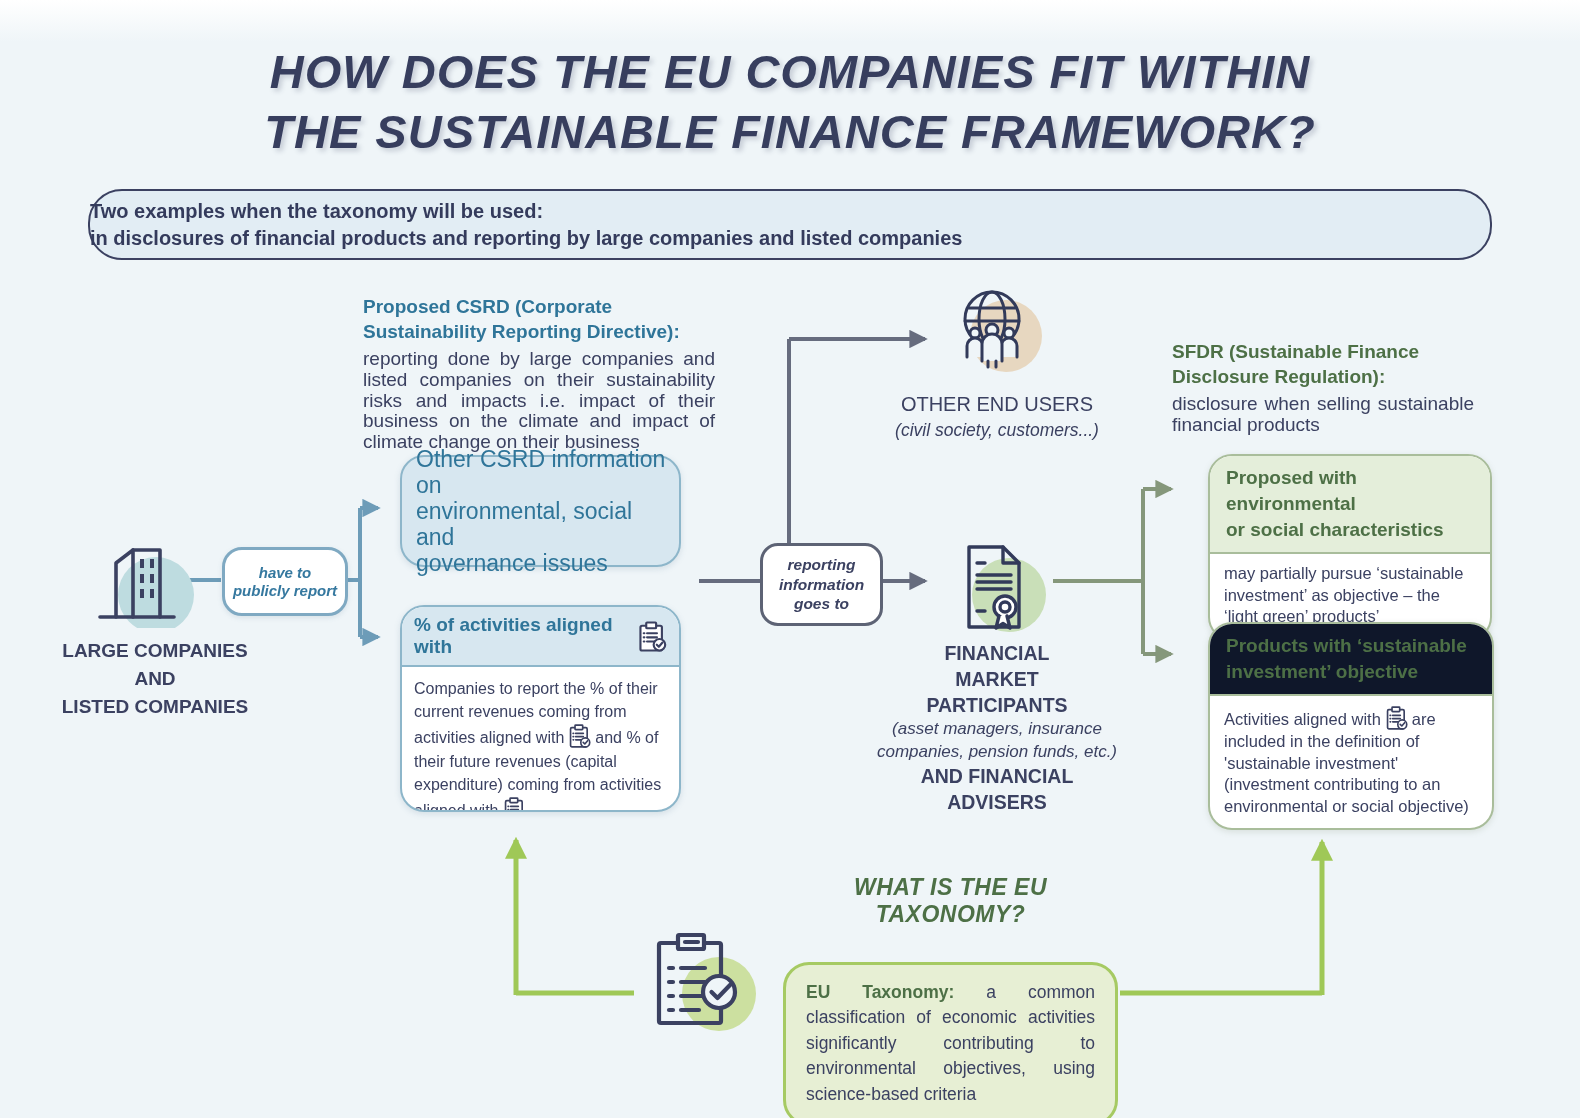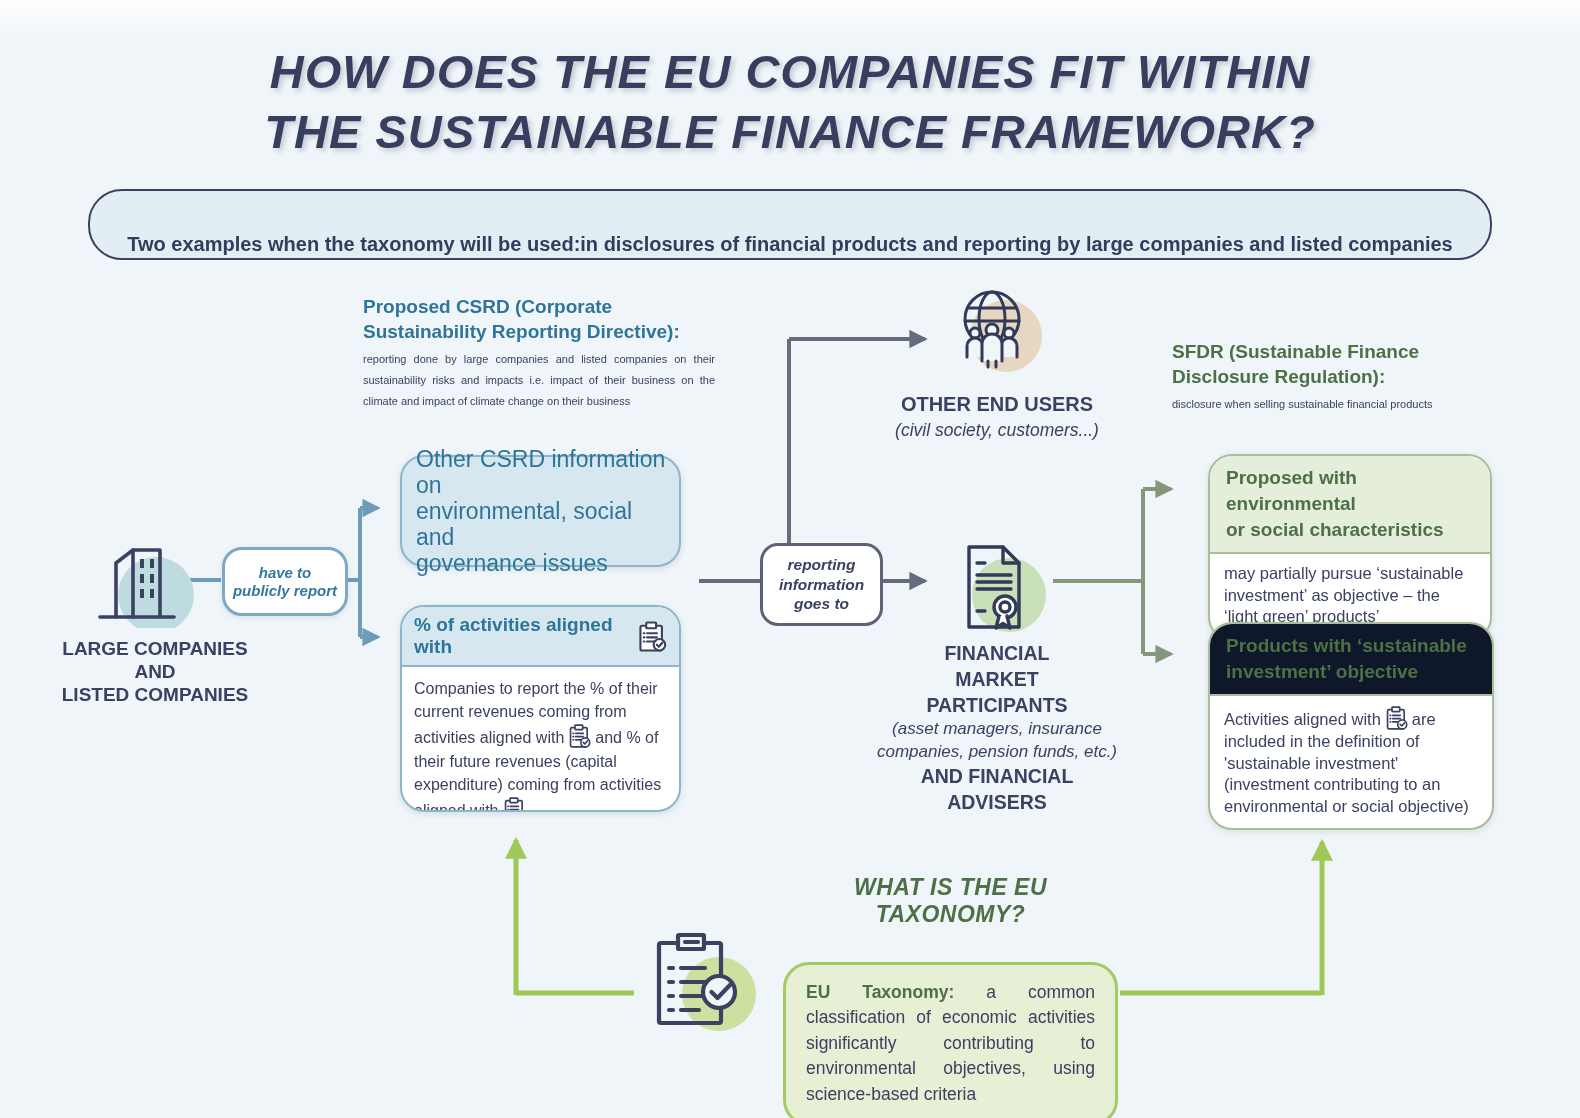--- a/index.html
+++ b/index.html
@@ -5,51 +5,51 @@
   html,body{margin:0;padding:0;}
   body{font-family:"Liberation Sans", sans-serif; background:#e9f0f5;}
   .canvas{position:relative;width:1580px;height:1118px;overflow:hidden;
     background:linear-gradient(180deg,#ffffff 0px,#eff5f8 42px,#eff5f8 100%);}
   .abs{position:absolute;}
   
   .title-line{width:100%;text-align:center;font-weight:bold;font-style:italic;
     font-size:47px;letter-spacing:1px;color:#373e5e;line-height:56px;
     text-shadow:3px 3px 5px rgba(55,62,94,.22);}
   .banner{left:88px;top:189px;width:1400px;height:67px;background:#e2edf4;
-    border:2px solid #3b4161;border-radius:34px;display:flex;flex-direction:row;
-    justify-content:center;align-items:flex-end;z-index:2;}
+    border:2px solid #3b4161;border-radius:34px;display:flex;flex-direction:column;
+    justify-content:center;align-items:flex-start;z-index:2;}
   .banner div{font-size:20px;font-weight:bold;color:#343b5c;line-height:27px;}
   .pre{white-space:pre-line;}
   .steel{color:#2f7599;}
   .dkgreen{color:#4d7046;}
   
   .csrd-block{left:363px;top:294px;width:352px;z-index:2;}
   .blk-title{font-size:19px;line-height:25px;font-weight:bold;}
-  .blk-body{font-size:11px;line-height:20.8px;text-align:justify;margin-top:5px;color:#3b4161;}
+  .blk-body{font-size:19px;line-height:20.8px;text-align:justify;margin-top:5px;color:#3b4161;}
   .companies-label{left:30px;top:637px;width:250px;text-align:center;font-weight:bold;
-    font-size:19px;line-height:23px;color:#3b4161;z-index:2;}
+    font-size:19px;line-height:28px;color:#3b4161;z-index:2;}
   .pill{left:222px;top:547px;width:120px;height:63px;background:#ffffff;border:3px solid #7fa9c2;
     border-radius:20px;display:flex;align-items:center;justify-content:center;text-align:center;
     font-size:15px;font-weight:bold;font-style:italic;color:#35789f;line-height:18px;z-index:2;
     box-shadow:0 2px 5px rgba(90,120,150,.15);}
   .esg-box{left:400px;top:455px;width:277px;height:108px;background:#d7e7f0;border:2px solid #8db6ca;
     border-radius:24px;display:flex;align-items:center;padding:0 0 0 0;z-index:2;
     box-shadow:0 2px 6px rgba(90,120,150,.18);}
   .esg-box div{padding:0 10px 0 14px;font-size:23px;line-height:26px;font-weight:normal;color:#2f7599;}
   .pct-box{left:400px;top:605px;width:277px;height:203px;background:#ffffff;border:2px solid #8db6ca;
     border-radius:24px;overflow:hidden;z-index:2;box-shadow:0 2px 6px rgba(90,120,150,.18);}
   .pct-head{height:58px;background:#d7e7f0;border-bottom:2px solid #8db6ca;display:flex;
     align-items:center;padding:0 12px 0 12px;}
   .pct-head span{font-size:19px;font-weight:bold;color:#2f7599;}
   .pct-body{padding:10px 10px 0 12px;font-size:16px;line-height:23.2px;color:#3b4161;}
   .rep-pill{left:760px;top:543px;width:117px;height:77px;background:#ffffff;border:3.5px solid #5d6375;
     border-radius:18px;display:flex;align-items:center;justify-content:center;text-align:center;
     font-size:15.5px;font-weight:bold;font-style:italic;color:#3b4161;line-height:19.5px;z-index:2;}
   .center-label{text-align:center;z-index:2;}
-  .lbl-bold{font-size:20px;font-weight:bold;color:#3b4161;line-height:26px;}
+  .lbl-bold{font-size:20px;font-weight:normal;color:#3b4161;line-height:26px;}
   .lbl-ital{font-size:17.5px;font-style:italic;color:#3b4161;line-height:22.5px;margin-top:2px;}
   .fmp-bold{font-size:19.5px;font-weight:bold;color:#3b4161;line-height:26px;}
   .fmp-ital{font-size:17px;font-style:italic;color:#3b4161;line-height:22.5px;}
   .sfdr-block{left:1172px;top:339px;width:302px;z-index:2;}
   .gbox{background:#ffffff;border:2px solid #a9bd9b;border-radius:24px;overflow:hidden;z-index:2;
     box-shadow:0 2px 6px rgba(110,130,100,.18);}
   .gbox1{left:1208px;top:454px;width:280px;}
   .gbox2{left:1208px;top:622px;width:282px;}
   .ghead{padding:9px 10px 9px 16px;font-size:19px;line-height:26px;font-weight:bold;color:#4d7046;
     border-bottom:2px solid #a9bd9b;}

